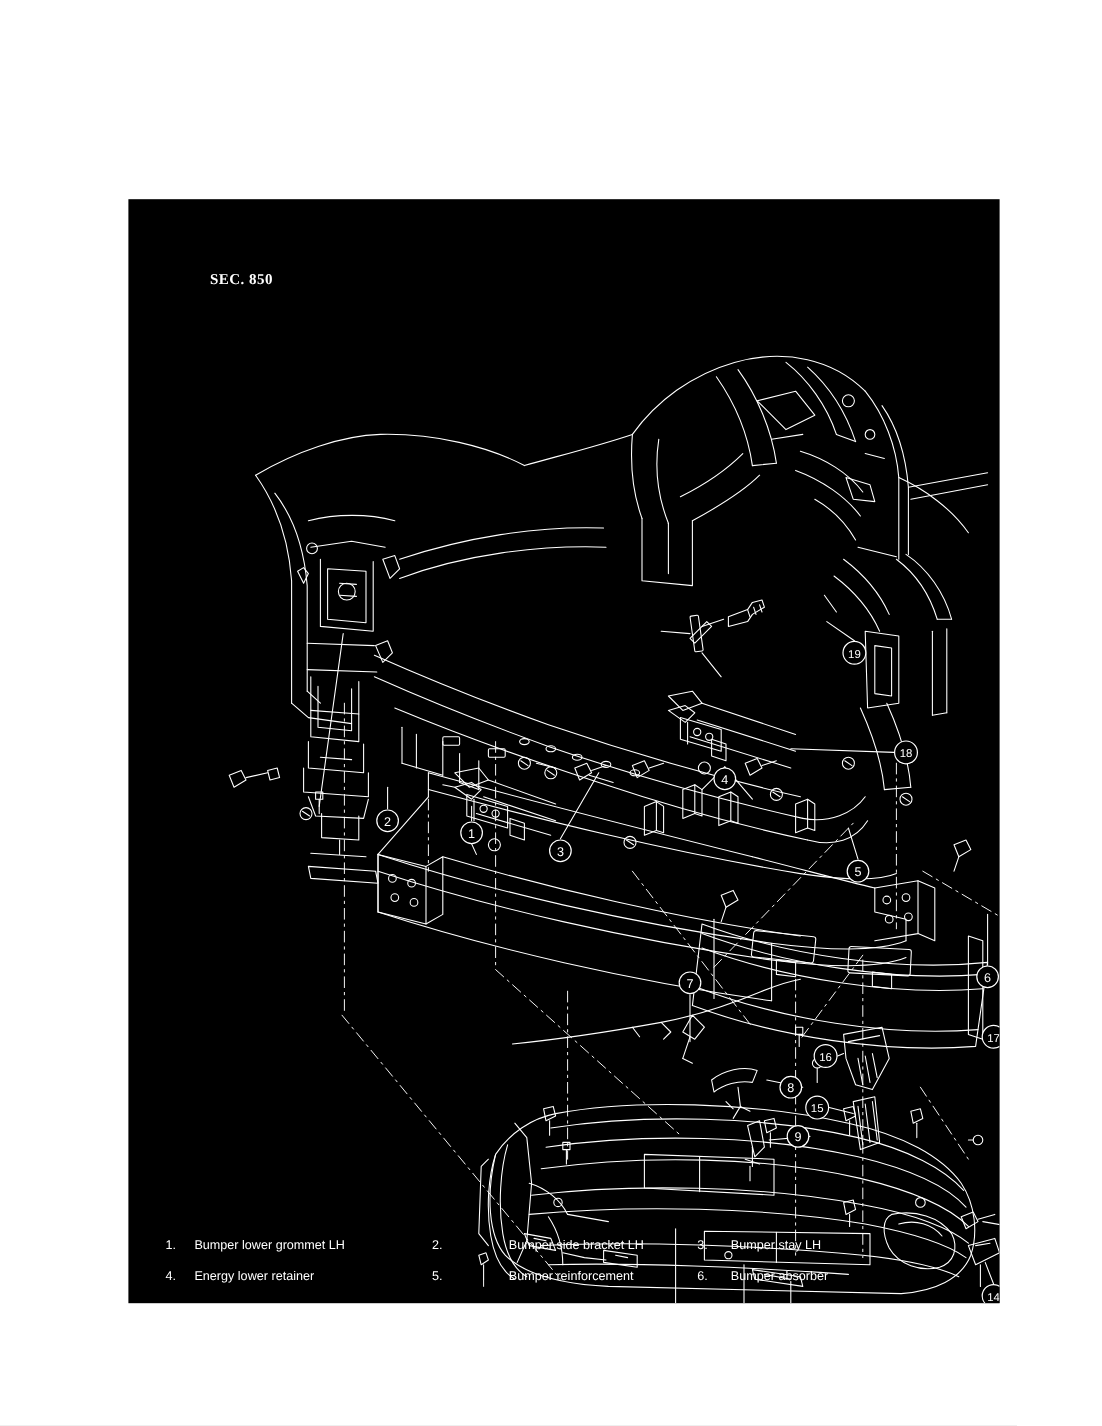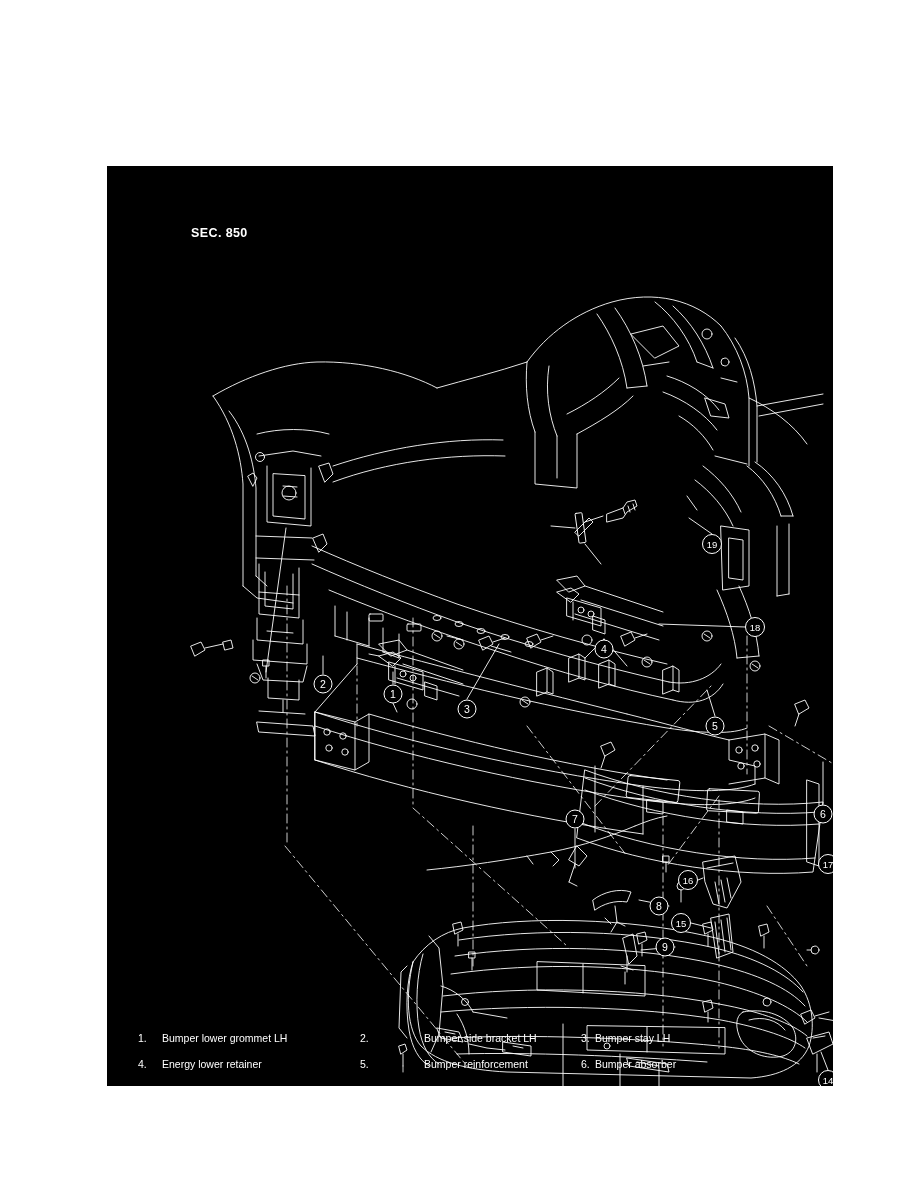--- a/index.html
+++ b/index.html
@@ -5,38 +5,38 @@
   html,body{margin:0;padding:0;background:#ffffff;}
   body{width:918px;height:1188px;font-family:"Liberation Sans",sans-serif;overflow:hidden;}
   #page{position:relative;width:918px;height:1188px;background:#ffffff;}
 
   #panel{
     position:absolute;left:107px;top:166px;width:726px;height:920px;
     background:#000000;overflow:hidden;
   }
 
   #sec-title{
-    position:absolute;left:84px;top:60px;
+    position:absolute;left:68px;top:60px;
     color:#ffffff;font-size:12.5px;font-weight:bold;letter-spacing:.4px;
-    font-family:Liberation Sans, sans-serif;
+    font-family:Liberation Serif, serif;
   }
 
   #art{position:absolute;left:0;top:0;width:726px;height:920px;}
 
   
   #legend{
     position:absolute;left:107px;top:1032px;width:726px;height:54px;
   }
   .legend-row{position:relative;height:26px;}
   .legend-cell{position:absolute;color:#ffffff;font-size:10.5px;font-family:"Liberation Sans",sans-serif;white-space:nowrap;}
   .legend-num{width:22px;text-align:left;}
   .legend-txt{}
   .c1-num{left:31px;} .c1-txt{left:55px;}
   .c2-num{left:253px;} .c2-txt{left:277px;padding-left:40px;}
-  .c3-num{left:474px;} .c3-txt{left:488px;}
+  .c3-num{left:474px;} .c3-txt{left:502px;}
 </style>
 </head>
 <body>
 
 <div id="page">
 
   <div id="panel">
 
     <div id="sec-title">SEC. 850</div>
 

